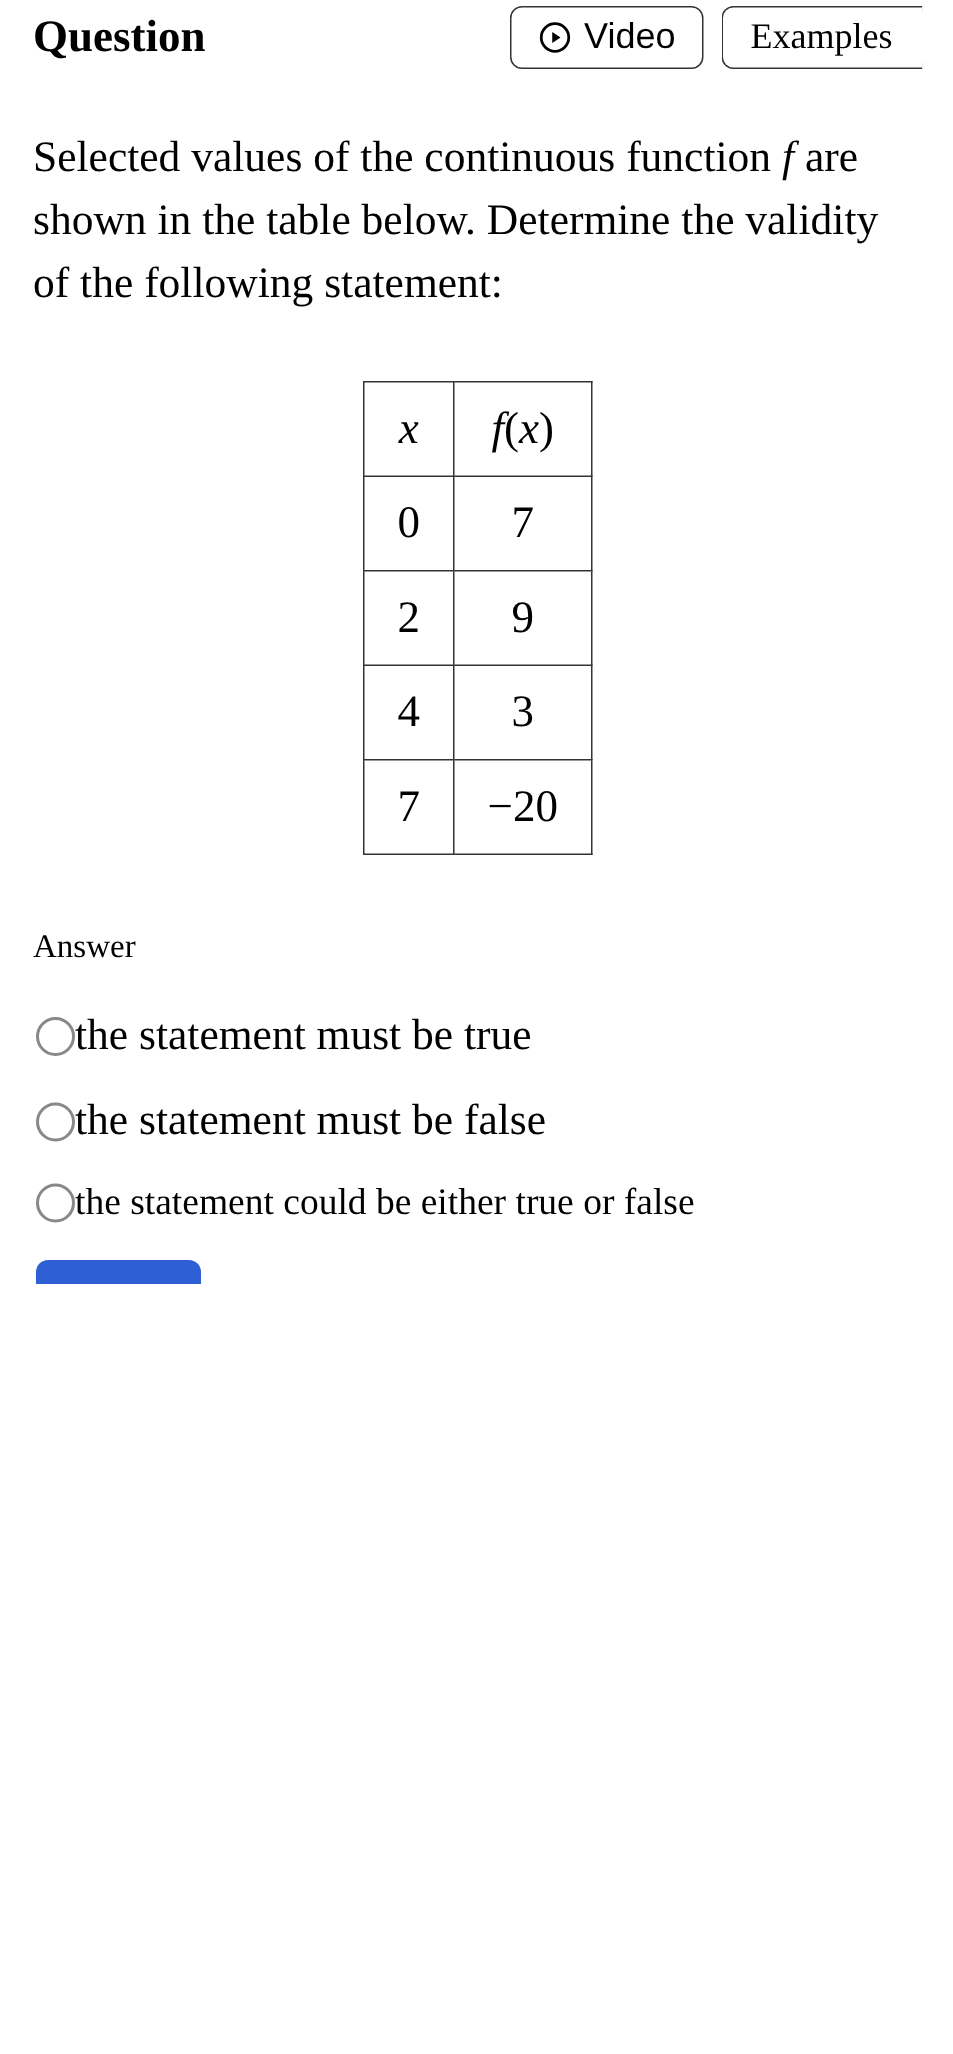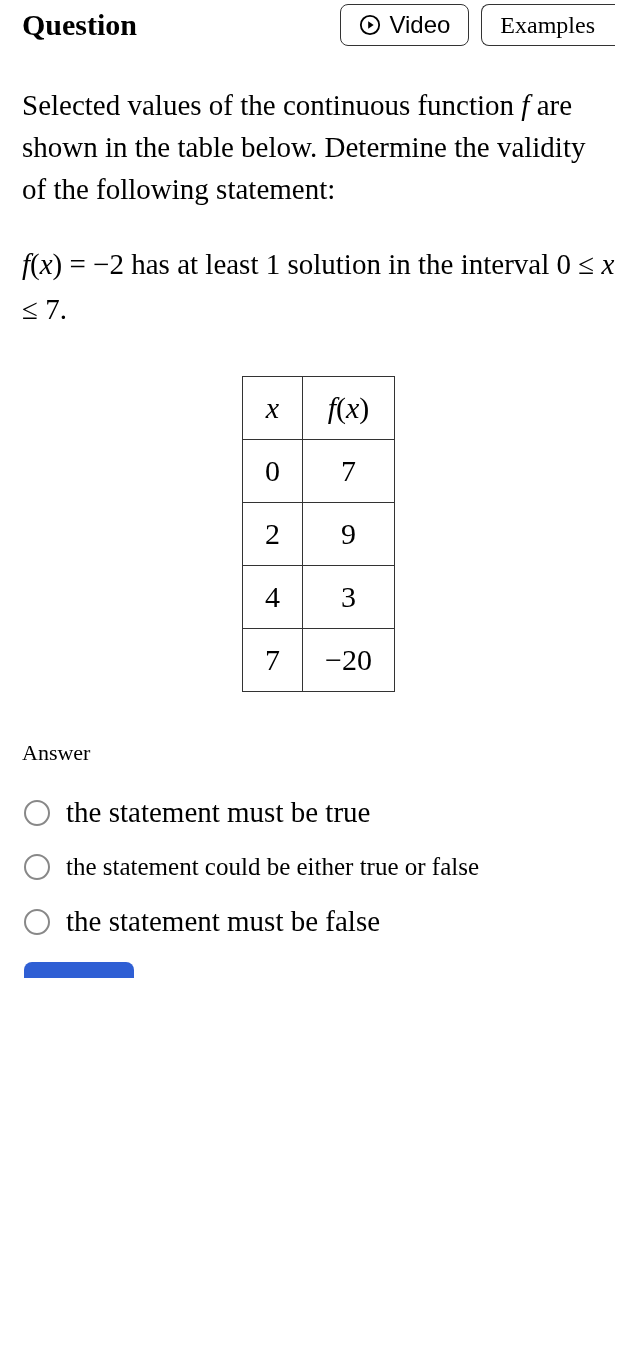--- a/index.html
+++ b/index.html
@@ -82,21 +82,21 @@
     font-weight: normal;
   }
   .answer-title {
     font-weight: normal;
     font-size: 22px;
     margin-bottom: 30px;
   }
   .radio-row {
     display: flex;
     align-items: center;
-    gap: 16px;
+    gap: 0;
     margin: 20px 0 24px 2px;
     cursor: pointer;
   }
   .radio-circle {
     width: 26px;
     height: 26px;
     border: 2px solid #888;
     border-radius: 50%;
     flex-shrink: 0;
   }
@@ -138,23 +138,20 @@
       <div class="btn examples">
         <span>Examples</span>
       </div>
     </div>
   </div>
 
   <div class="prompt">
     <span>Selected values of the continuous function </span><span class="math-i">f</span><span> are shown in the table below. Determine the validity of the following statement:</span>
   </div>
 
-  <div class="statement">
-    <span class="math-i" style="font-style:normal;"><span style="font-style:italic;">f</span>(<span style="font-style:italic;">x</span>) = −2</span><span> has at least 1 solution in the interval </span><span class="math-i" style="font-style:normal;">0 ≤ <span style="font-style:italic;">x</span> ≤ 7</span><span>.</span>
-  </div>
 
   <div class="table-wrap">
     <table class="values">
       <tbody>
           <tr>
         <th><span class="math-i">x</span></th>
         <th><span class="math-i" style="font-style:normal;"><span style="font-style:italic;">f</span>(<span style="font-style:italic;">x</span>)</span></th>
       </tr>
       <tr>
         <td>0</td>
@@ -178,23 +175,23 @@
 
   <div class="answer-title">Answer</div>
 
   <div class="radio-row">
     <div class="radio-circle"></div>
     <div class="radio-label">the statement must be true</div>
   </div>
 
   <div class="radio-row">
     <div class="radio-circle"></div>
-    <div class="radio-label small">the statement could be either true or false</div>
+    <div class="radio-label">the statement must be false</div>
   </div>
 
   <div class="radio-row">
     <div class="radio-circle"></div>
-    <div class="radio-label">the statement must be false</div>
+    <div class="radio-label small">the statement could be either true or false</div>
   </div>
 
   <div class="submit-strip"></div>
 
 </div>
 
 </body></html>

